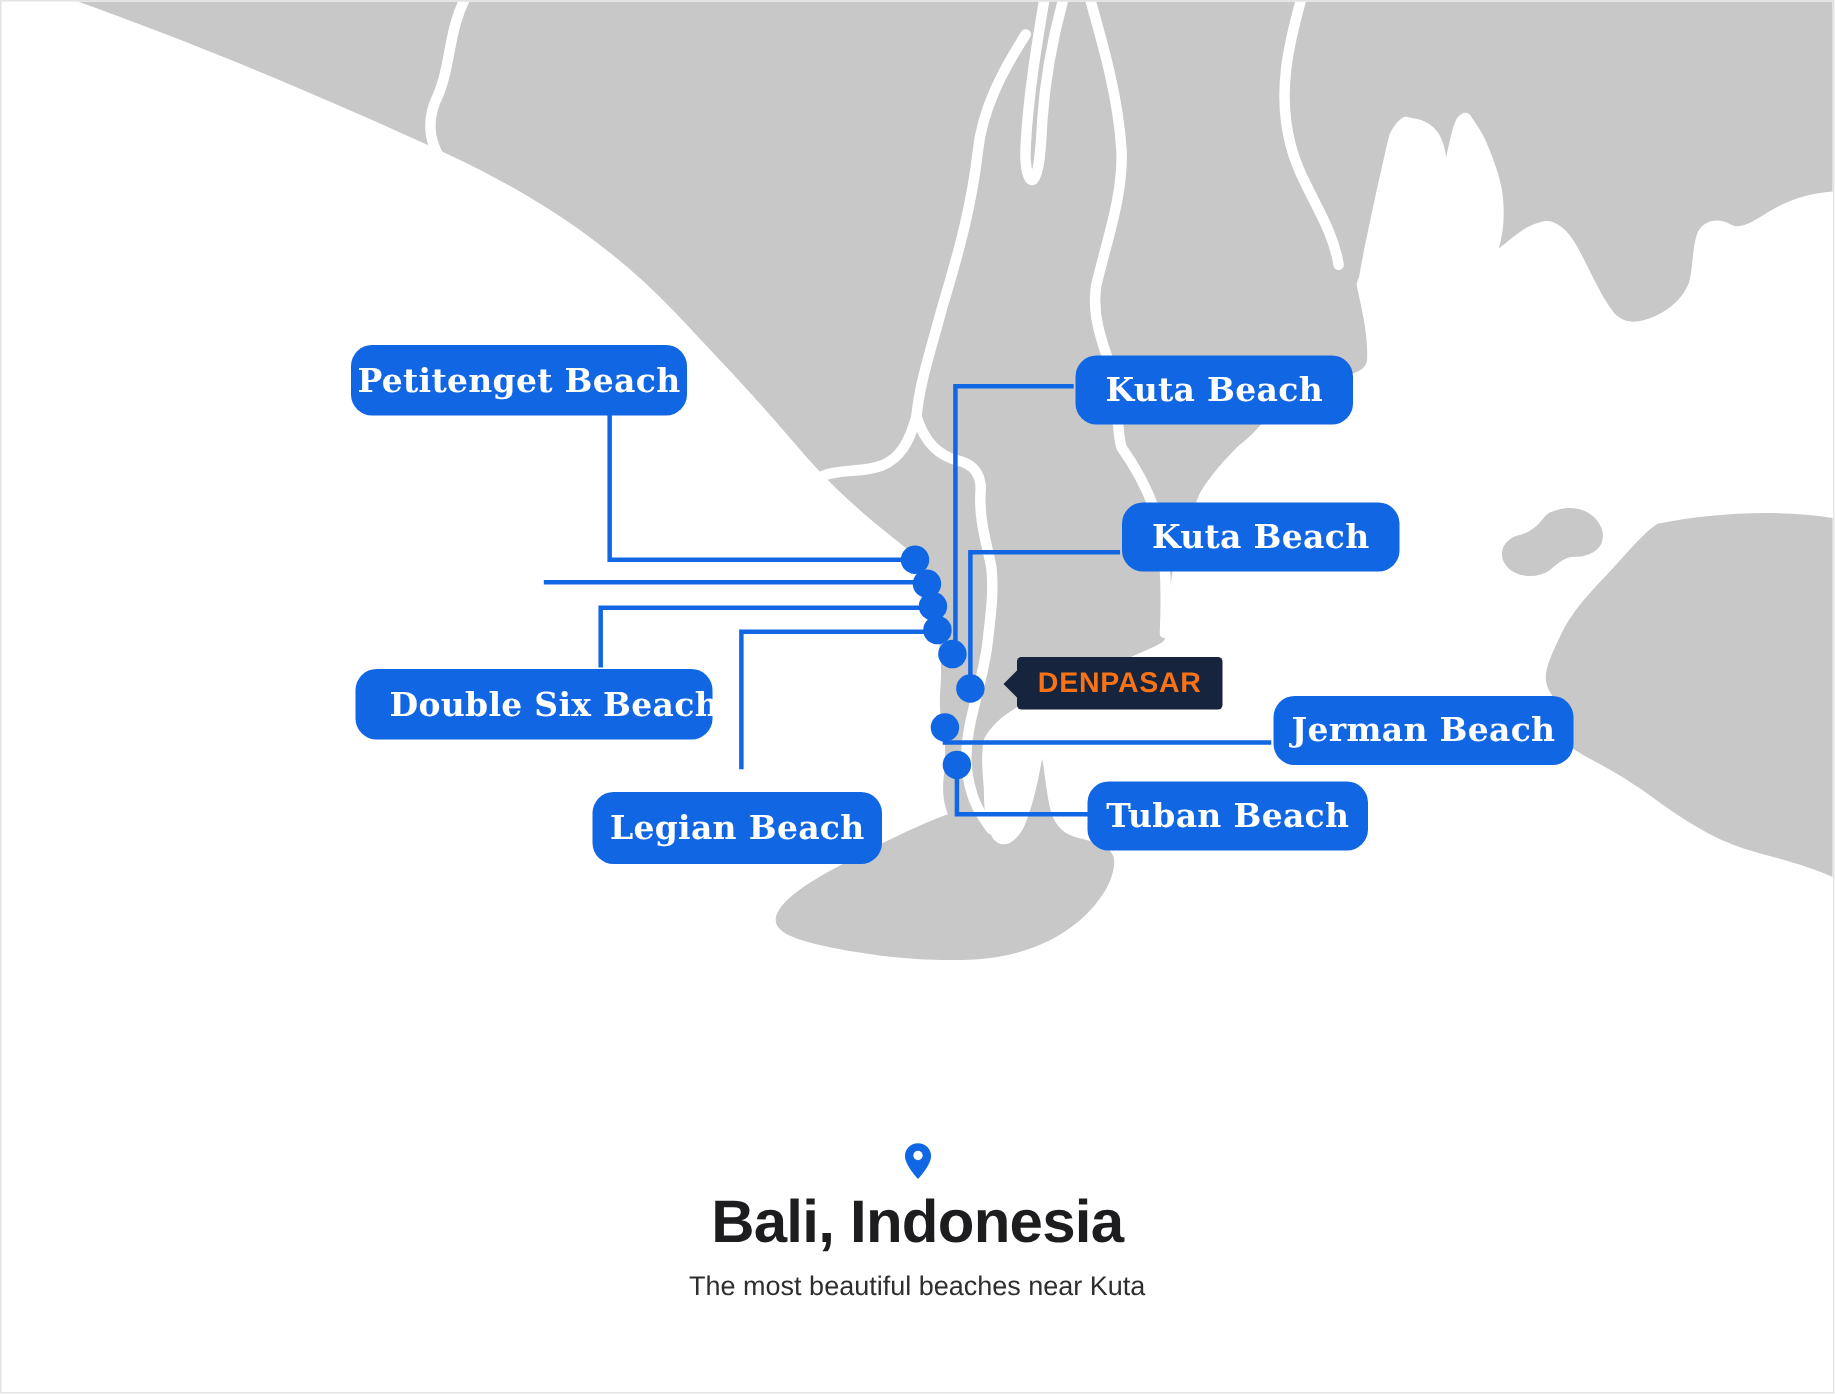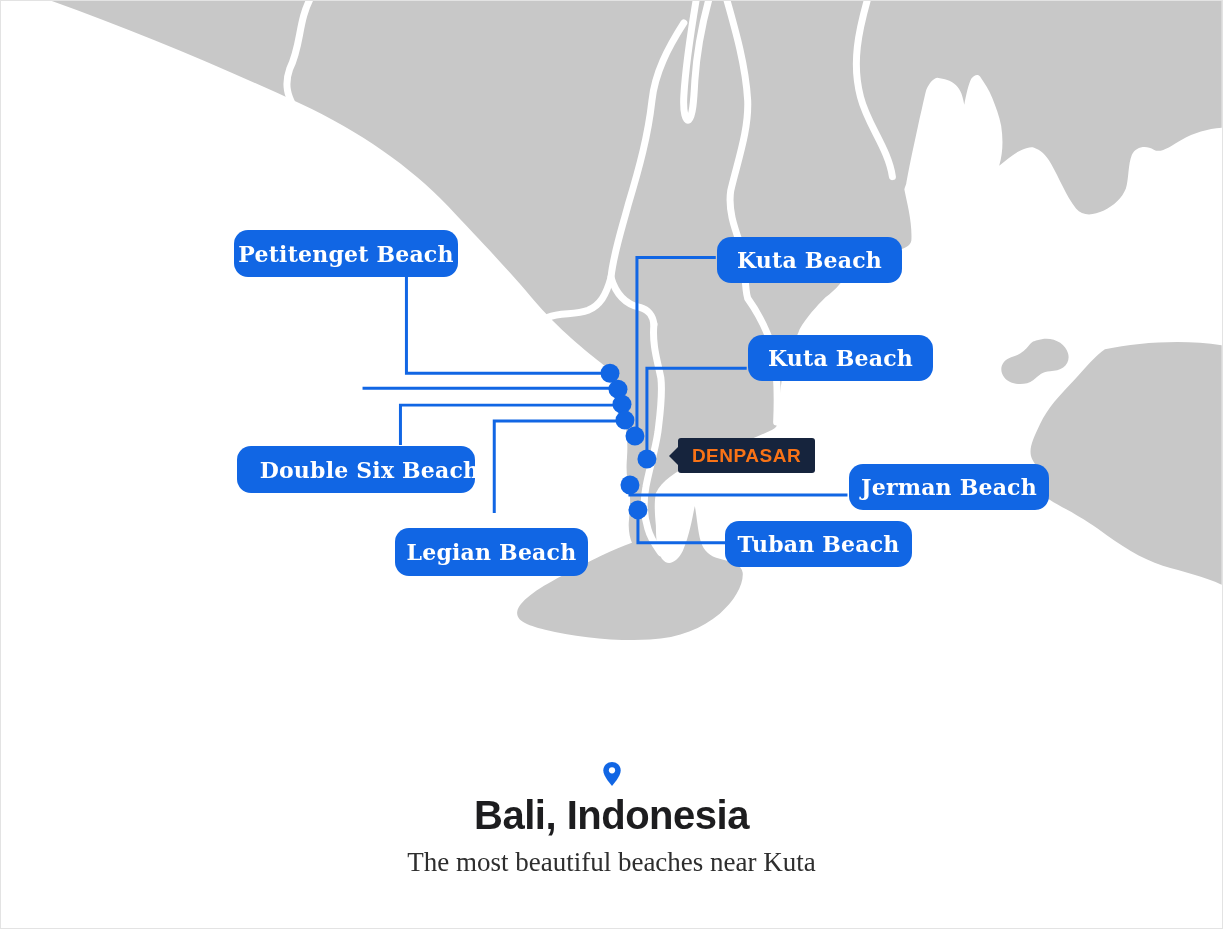--- a/index.html
+++ b/index.html
@@ -71,22 +71,22 @@
   .pin{display:block;margin:0 auto 6px auto;width:22px;height:26px;}
   .footer-title{
     font-family:"Liberation Sans", sans-serif;
     font-weight:bold;
     font-size:40px;
     letter-spacing:-.5px;
     color:var(--title-black);
   }
   .footer-subtitle{
     margin-top:9px;
-    font-family:Liberation Serif, serif;
-    font-size:27px;
+    font-family:Liberation Sans, sans-serif;
+    font-size:18px;
     color:var(--subtitle-gray);
   }
 </style>
 </head>
 <body>
 
 <div class="canvas">
 
   <svg class="map-svg" viewBox="0 0 1223 929">
 

